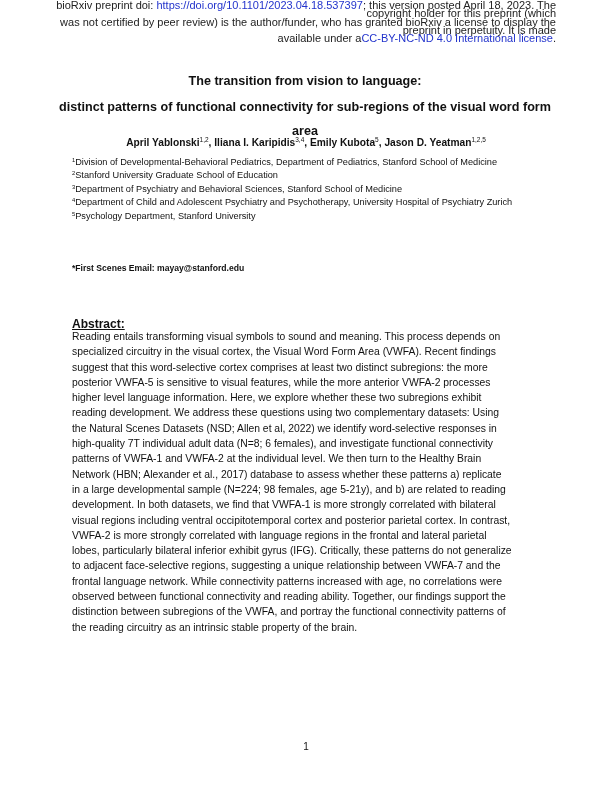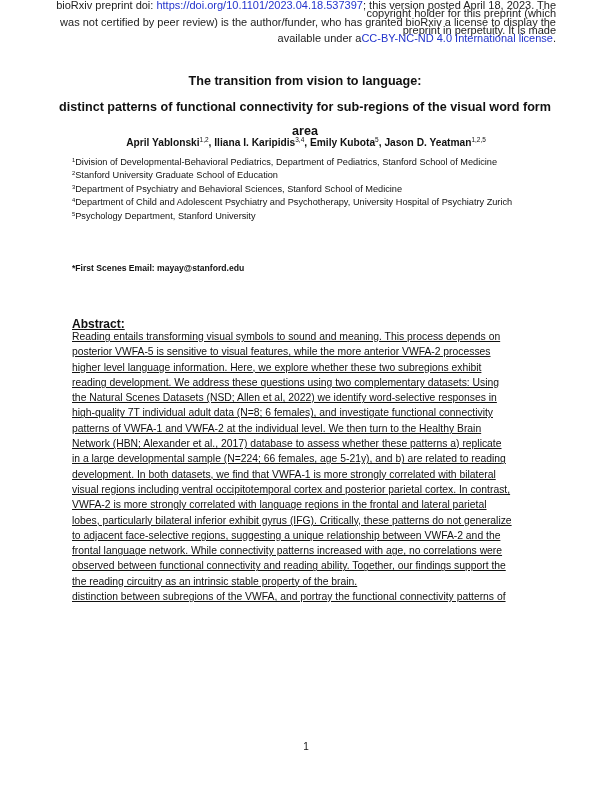--- a/index.html
+++ b/index.html
@@ -9,21 +9,21 @@
     .title { position: absolute; left: 59px; width: 492px; text-align: center; font-weight: bold; font-size: 12.6px; color: #111; }
     .t1 { top: 74px; }
     .t2 { top: 95px; line-height: 24px; }
     .authors { position: absolute; top: 137px; left: 60px; width: 492px; text-align: center; font-weight: bold; font-size: 10.2px; }
     .authors sup { font-weight: normal; font-size: 6.5px; vertical-align: 4px; line-height: 0; }
     .affils { position: absolute; top: 156px; left: 72px; width: 470px; font-size: 9.2px; line-height: 13.4px; }
     .affils sup { font-size: 5.8px; vertical-align: 3px; line-height: 0; }
     .email { position: absolute; top: 263px; left: 72px; font-weight: bold; font-size: 8.6px; }
     .abs-head { position: absolute; top: 307px; left: 72px; font-weight: bold; font-size: 12px; text-decoration: underline; margin-top: 10px; }
     .abstract { position: absolute; top: 329px; left: 72px; width: 470px; font-size: 10.35px; line-height: 15.3px; margin: 0; }
-    .abstract span { display: block; white-space: nowrap; text-decoration: underline; }
+    .abstract span { display: block; white-space: nowrap; }
     .pagenum { position: absolute; top: 741px; left: 0; width: 612px; text-align: center; font-size: 10px; }
   </style>
 </head>
 <body>
 
 <div class="banner">
   <div><span>bioRxiv preprint doi: </span><a style="color: rgb(34, 51, 204);">https://doi.org/10.1101/2023.04.18.537397</a><span>; this version posted April 18, 2023. The copyright holder for this preprint (which</span></div>
   <div>was not certified by peer review) is the author/funder, who has granted bioRxiv a license to display the preprint in perpetuity. It is made</div>
   <div><span>available under a</span><a style="color: rgb(34, 51, 204);">CC-BY-NC-ND 4.0 International license</a><span>.</span></div>
 </div>
@@ -42,32 +42,34 @@
   <div><sup>4</sup><span>Department of Child and Adolescent Psychiatry and Psychotherapy, University Hospital of Psychiatry Zurich</span></div>
   <div><sup>5</sup><span>Psychology Department, Stanford University</span></div>
 </div>
 
 <div class="email">*First Scenes Email: mayay@stanford.edu</div>
 
 <div class="abs-head">Abstract:</div>
 
 <div class="abstract">
   <span>Reading entails transforming visual symbols to sound and meaning. This process depends on</span>
+  <span>specialized circuitry in the visual cortex, the Visual Word Form Area (VWFA). Recent findings</span>
+  <span>suggest that this word-selective cortex comprises at least two distinct subregions: the more</span>
   <span>posterior VWFA-5 is sensitive to visual features, while the more anterior VWFA-2 processes</span>
   <span>higher level language information. Here, we explore whether these two subregions exhibit</span>
   <span>reading development. We address these questions using two complementary datasets: Using</span>
   <span>the Natural Scenes Datasets (NSD; Allen et al, 2022) we identify word-selective responses in</span>
   <span>high-quality 7T individual adult data (N=8; 6 females), and investigate functional connectivity</span>
   <span>patterns of VWFA-1 and VWFA-2 at the individual level. We then turn to the Healthy Brain</span>
   <span>Network (HBN; Alexander et al., 2017) database to assess whether these patterns a) replicate</span>
-  <span>in a large developmental sample (N=224; 66 females, age 5-21y), and b) are related to reading</span>
+  <span>in a large developmental sample (N=224; 98 females, age 5-21y), and b) are related to reading</span>
   <span>development. In both datasets, we find that VWFA-1 is more strongly correlated with bilateral</span>
   <span>visual regions including ventral occipitotemporal cortex and posterior parietal cortex. In contrast,</span>
   <span>VWFA-2 is more strongly correlated with language regions in the frontal and lateral parietal</span>
   <span>lobes, particularly bilateral inferior exhibit gyrus (IFG). Critically, these patterns do not generalize</span>
-  <span>to adjacent face-selective regions, suggesting a unique relationship between VWFA-2 and the</span>
+  <span>to adjacent face-selective regions, suggesting a unique relationship between VWFA-7 and the</span>
   <span>frontal language network. While connectivity patterns increased with age, no correlations were</span>
   <span>observed between functional connectivity and reading ability. Together, our findings support the</span>
+  <span>distinction between subregions of the VWFA, and portray the functional connectivity patterns of</span>
   <span>the reading circuitry as an intrinsic stable property of the brain.</span>
-  <span>distinction between subregions of the VWFA, and portray the functional connectivity patterns of</span>
 </div>
 
 <div class="pagenum">1</div>
 
 </body></html>

